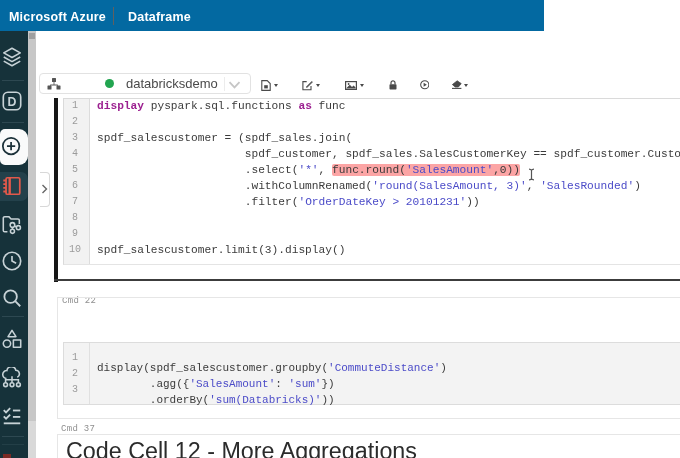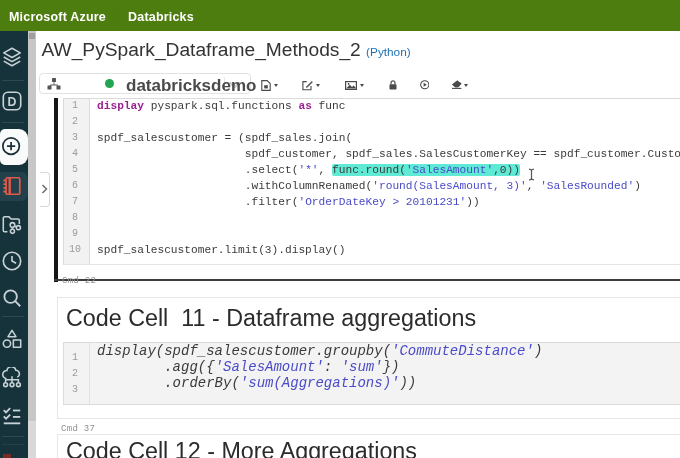--- a/index.html
+++ b/index.html
@@ -1,21 +1,21 @@
 <!DOCTYPE html>
 <html><head>
 <meta charset="utf-8">
 <style>
 * { margin:0; padding:0; box-sizing:border-box; }
 html,body { width:680px; height:458px; overflow:hidden; background:#fff; }
 body { font-family:"Liberation Sans", sans-serif; position:relative; }
 #page { position:absolute; left:0; top:0; width:680px; height:458px; overflow:hidden; }
 
 
-#topbar { position:absolute; left:0; top:0; width:680px; height:31px; background:#4d7c0f; }
+#topbar { position:absolute; left:0; top:0; width:544px; height:31px; background:#0369a1; }
 #topbar .ms { position:absolute; left:9px; top:9.5px; color:#fff; font-size:12.5px; font-weight:bold; letter-spacing:0.2px; }
 #topbar .sep { position:absolute; left:113px; top:7px; width:1px; height:18px; background:#606060; }
 #topbar .db { position:absolute; left:128px; top:9.5px; color:#fff; font-size:12.5px; font-weight:bold; letter-spacing:0.2px; }
 
 
 #sidebar { position:absolute; left:0; top:31px; width:28px; height:427px; background:#16323a; }
 .sbicon { position:absolute; left:1px; width:22px; height:22px; }
 .sbsep { position:absolute; left:2px; width:22px; height:1px; background:#2d4851; }
 #pill { position:absolute; left:0; top:98px; width:28px; height:36px; background:#f9fafa; border-radius:5px 9px 9px 5px; }
 #hoverrow { position:absolute; left:0; top:141px; width:28px; height:29px; background:#23414b; border-radius:0 7px 7px 0; }
@@ -26,63 +26,63 @@
 #strip .topnotch { position:absolute; left:1px; top:2px; width:6px; height:6px; background:#9f9f9f; }
 
 
 #content { position:absolute; left:36px; top:31px; width:644px; height:427px; background:#fff; }
 
 #title { position:absolute; left:41.5px; top:38.5px; font-size:19.2px; color:#333; letter-spacing:0px; }
 #title .py { font-size:11.8px; color:#2272b4; font-weight:normal; }
 
 
 #combo { position:absolute; left:39px; top:72.5px; width:212px; height:21px; border:1px solid #e2e2e2; border-radius:4px; background:#fff; }
-#combo-label { position:absolute; left:126px; top:76px; font-size:17px; color:#4a4a4a;font-weight:bold; }
+#combo-label { position:absolute; left:126px; top:76px; font-size:13px; color:#4a4a4a; }
 #combo .vsep { position:absolute; left:184px; top:3px; width:1px; height:14px; background:#ececec; }
 
 
 .caret { position:absolute; width:0; height:0; border-left:2.6px solid transparent; border-right:2.6px solid transparent; border-top:3.6px solid #4a4a4a; }
 
 
 #bar1 { position:absolute; left:54px; top:98px; width:4px; height:183.5px; background:#161616; }
 #cell1 { position:absolute; left:63px; top:97.5px; width:617px; height:167px; background:#fff; border-top:1px solid #dadada; border-left:1px solid #dadada; border-bottom:1px solid #e4e4e4; }
 #gut1 { position:absolute; left:64px; top:98.5px; width:25px; height:165px; background:#f2f2f2; }
 #gutline1 { position:absolute; left:89px; top:98.5px; width:1px; height:165px; background:#dcdcdc; }
 #nums1 { position:absolute; left:64px; top:98.4px; width:22px; text-align:center; font-family:"Liberation Mono", monospace; font-size:10px; line-height:16px; color:#9b9b9b; }
 #code1 { position:absolute; left:97px; top:98.2px; font-family:"Liberation Mono", monospace; font-size:11.2px; line-height:16px; color:#3b3b3b; white-space:pre; }
 #code1 .k { color:#9c2190; font-weight:bold; }
 .str { color:#4b4bc8; }
-#code1 .hl { background:#5eead4; border-radius:2px; }
+#code1 .hl { background:#fca5a5; border-radius:2px; }
 #darkline { position:absolute; left:54px; top:278.5px; width:626px; height:2.8px; background:#3c3c3c; }
 
 
 #ibeam { position:absolute; left:527px; top:167.5px; }
 
 
 .cmdlab { position:absolute; font-family:"Liberation Mono", monospace; font-size:9px; color:#8f8f8f; letter-spacing:0.3px; }
 
 
 #wrap22 { position:absolute; left:56.5px; top:296.5px; width:623.5px; height:122.5px; border-top:1px solid #e6e6e6; border-left:1px solid #e6e6e6; border-bottom:1px solid #e6e6e6; }
 #wrap23 { position:absolute; left:56.5px; top:433.5px; width:623.5px; height:25px; border-top:1px solid #e6e6e6; border-left:1px solid #e6e6e6; }
 
 .heading { position:absolute; font-size:23.3px; color:#2b2b2b; white-space:pre; }
 
 
 #cell2 { position:absolute; left:63px; top:342.3px; width:617px; height:62.5px; background:#f3f3f3; border-top:1px solid #dcdcdc; border-left:1px solid #dcdcdc; border-bottom:1px solid #dcdcdc; }
 #gutline2 { position:absolute; left:89px; top:343.3px; width:1px; height:60.5px; background:#e0e0e0; }
 #nums2 { position:absolute; left:64px; top:349.8px; width:22px; text-align:center; font-family:"Liberation Mono", monospace; font-size:10px; line-height:16px; color:#9b9b9b; }
-#code2 { position:absolute; left:97px; top:343px; font-family:"Liberation Mono", monospace; font-size:14px; line-height:16px; color:#3b3b3b; white-space:pre;font-style:italic; }
+#code2 { position:absolute; left:97px; top:360px; font-family:"Liberation Mono", monospace; font-size:11px; line-height:16px; color:#3b3b3b; white-space:pre; }
 </style>
 </head>
 <body>
 <div id="page">
   <div id="topbar">
     <span class="ms">Microsoft Azure</span>
     <span class="sep"></span>
-    <span class="db">Databricks</span>
+    <span class="db">Dataframe</span>
   </div>
 
   <div id="sidebar">
     <svg class="sbicon" style="top:15px" viewBox="0 0 24 24" fill="none" stroke="#c7d2d6" stroke-width="1.7" stroke-linejoin="round">
         <path d="M12 2.5 L21 7.5 L12 12.5 L3 7.5 Z"></path>
         <path d="M3 12 L12 17 L21 12"></path>
         <path d="M3 16.5 L12 21.5 L21 16.5"></path>
       </svg>
     <div class="sbsep" style="top:49px"></div>
     <div class="sbsep" style="top:91px"></div>
@@ -146,21 +146,20 @@
       <div class="topnotch"></div>
     </div>
 
   <div id="content"></div>
 
   <div style="position:absolute; left:39.5px; top:172px; width:10px; height:35px; background:#fff; border:1px solid #d8d8d8; border-left:none; border-radius:0 4px 4px 0;"></div>
   <svg style="position:absolute; left:40px; top:183px;" width="9" height="12" viewBox="0 0 9 12" fill="none" stroke="#666" stroke-width="1.4">
       <path d="M2.5 2 L6.5 6 L2.5 10"></path>
     </svg>
 
-  <div id="title">AW_PySpark_Dataframe_Methods_2 <span class="py">(Python)</span></div>
 
   <div id="combo">
     <div class="vsep" style="position:absolute; left:184px; top:3px; width:1px; height:14px; background:#ececec;"></div>
     <svg style="position:absolute; left:7px; top:3px;" width="14" height="14" viewBox="0 0 14 14" fill="#555">
         <rect x="5" y="1" width="4" height="4" rx="0.5"></rect>
         <rect x="0.5" y="8.5" width="4" height="4" rx="0.5"></rect>
         <rect x="9.5" y="8.5" width="4" height="4" rx="0.5"></rect>
         <path d="M6.6 5 h0.8 v2.6 h3.4 v1.4 h-0.8 v-0.6 h-6 v0.6 h-0.8 v-1.4 h3.4 z"></path>
       </svg>
     <svg style="position:absolute; left:188px; top:7px;" width="13" height="8" viewBox="0 0 13 8" fill="none" stroke="#c6c6c6" stroke-width="1.8">
@@ -213,27 +212,26 @@
                       .withColumnRenamed(<span class="str">'round(SalesAmount, 3)'</span>, <span class="str">'SalesRounded'</span>)
                       .filter(<span class="str">'OrderDateKey &gt; 20101231'</span>))
 
 
 spdf_salescustomer.limit(3).display()</div>
   <svg id="ibeam" width="9" height="13" viewBox="0 0 9 13" fill="none" stroke="#555" stroke-width="1.2">
       <path d="M2 1.2 C3 1.2 4.5 1.6 4.5 2.8 V10.2 C4.5 11.4 3 11.8 2 11.8 M7 1.2 C6 1.2 4.5 1.6 4.5 2.8 M7 11.8 C6 11.8 4.5 11.4 4.5 10.2"></path>
     </svg>
   <div id="darkline"></div>
 
-  <div class="cmdlab" style="left:62px; top:276px;">Cmd 22</div>
+  <div class="cmdlab" style="left:62px; top:296px;">Cmd 22</div>
   <div id="wrap22"></div>
-  <div class="heading" style="left:66px; top:305px;">Code Cell  11 - Dataframe aggregations</div>
 
   <div id="cell2"></div>
   <div id="gutline2"></div>
   <div id="nums2">1<br>2<br>3</div>
   <div id="code2">display(spdf_salescustomer.groupby(<span class="str">'CommuteDistance'</span>)
         .agg({<span class="str">'SalesAmount'</span>: <span class="str">'sum'</span>})
-        .orderBy(<span class="str">'sum(Aggregations)'</span>))</div>
+        .orderBy(<span class="str">'sum(Databricks)'</span>))</div>
 
   <div class="cmdlab" style="left:61px; top:424px;">Cmd 37</div>
   <div id="wrap23"></div>
   <div class="heading" style="left:66px; top:437.5px;">Code Cell 12 - More Aggregations</div>
 </div>
 
 </body></html>

